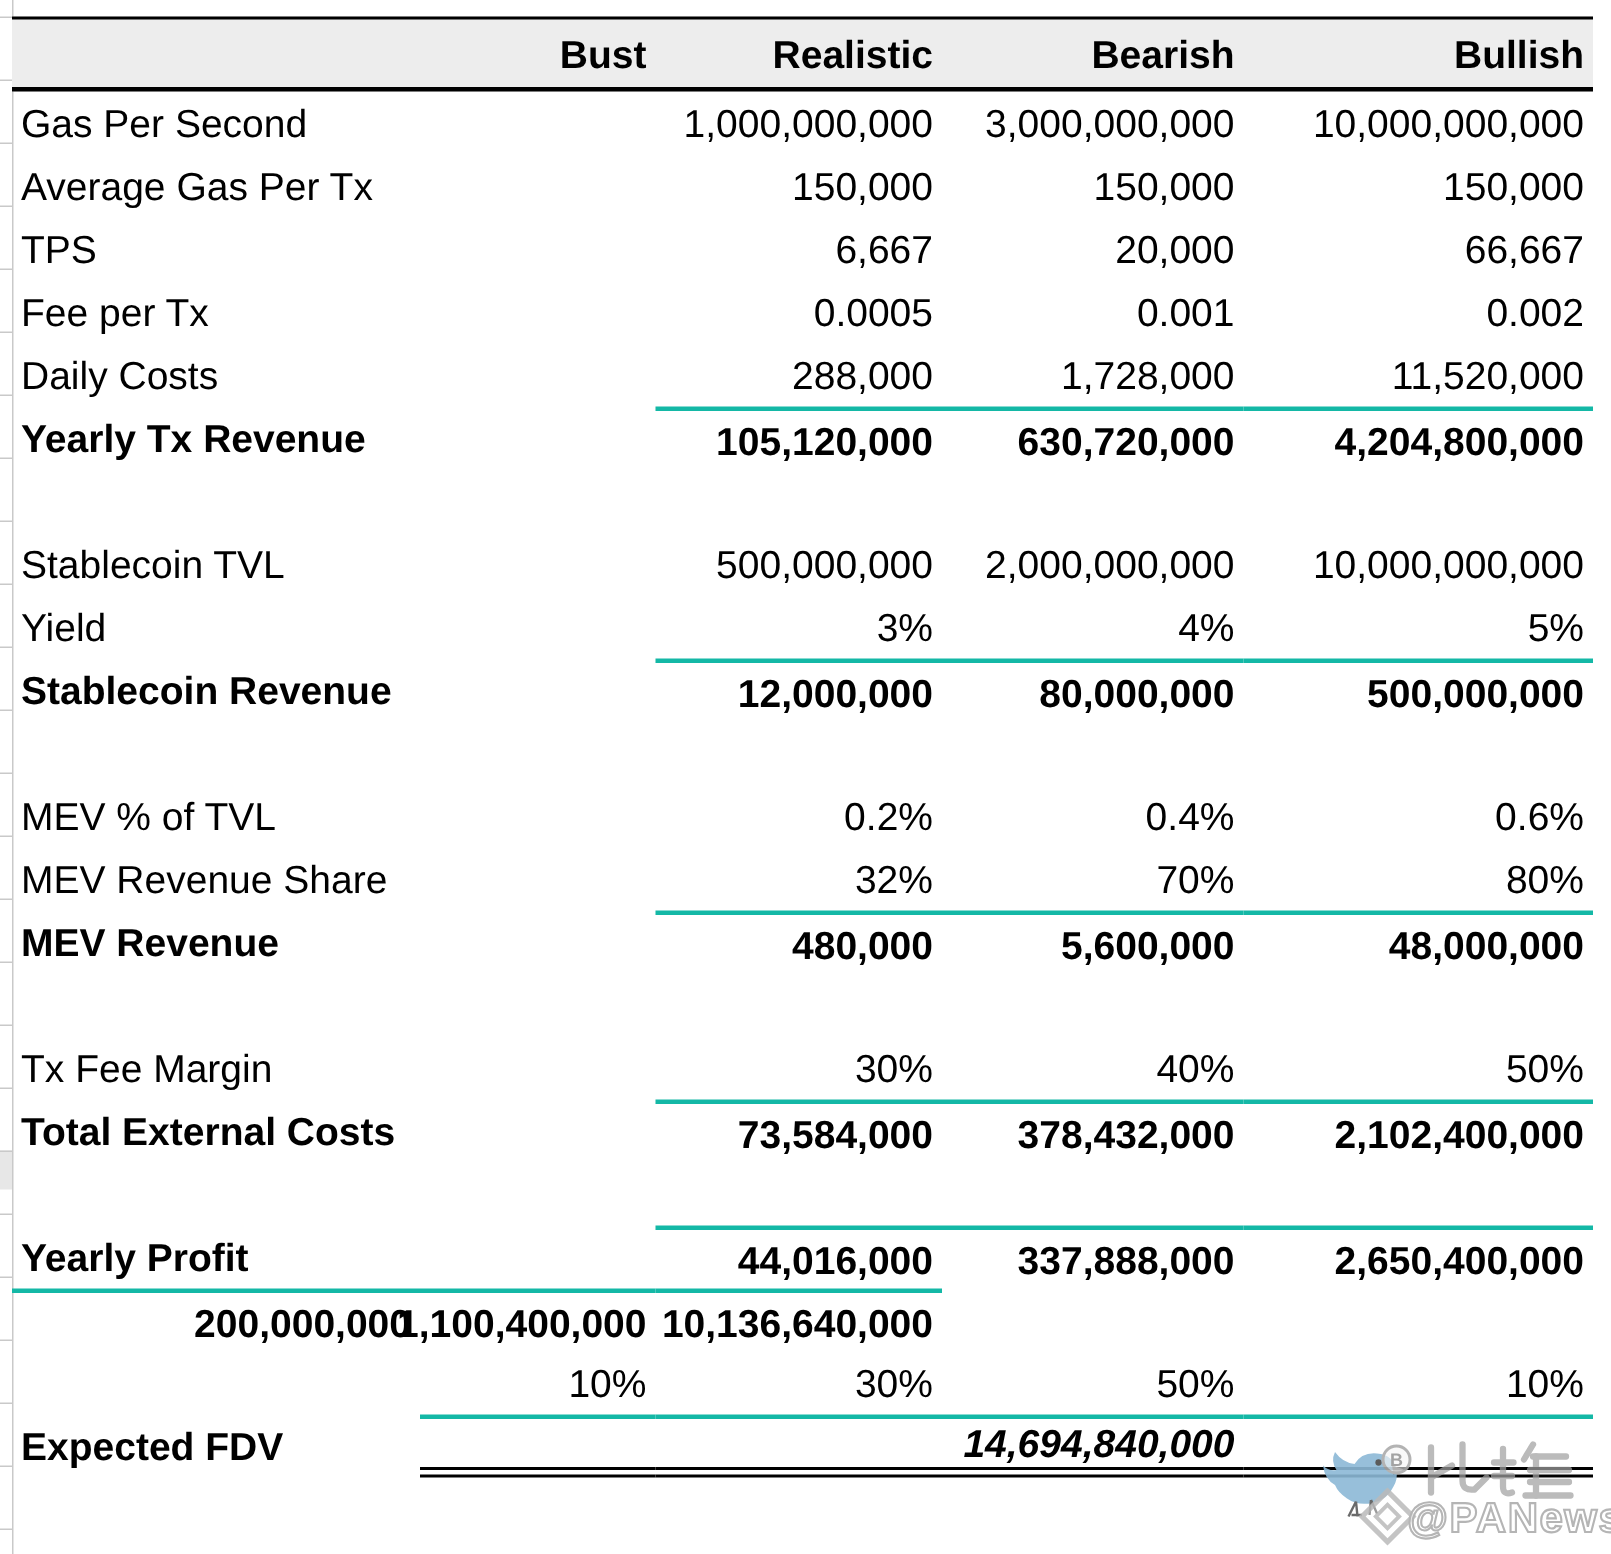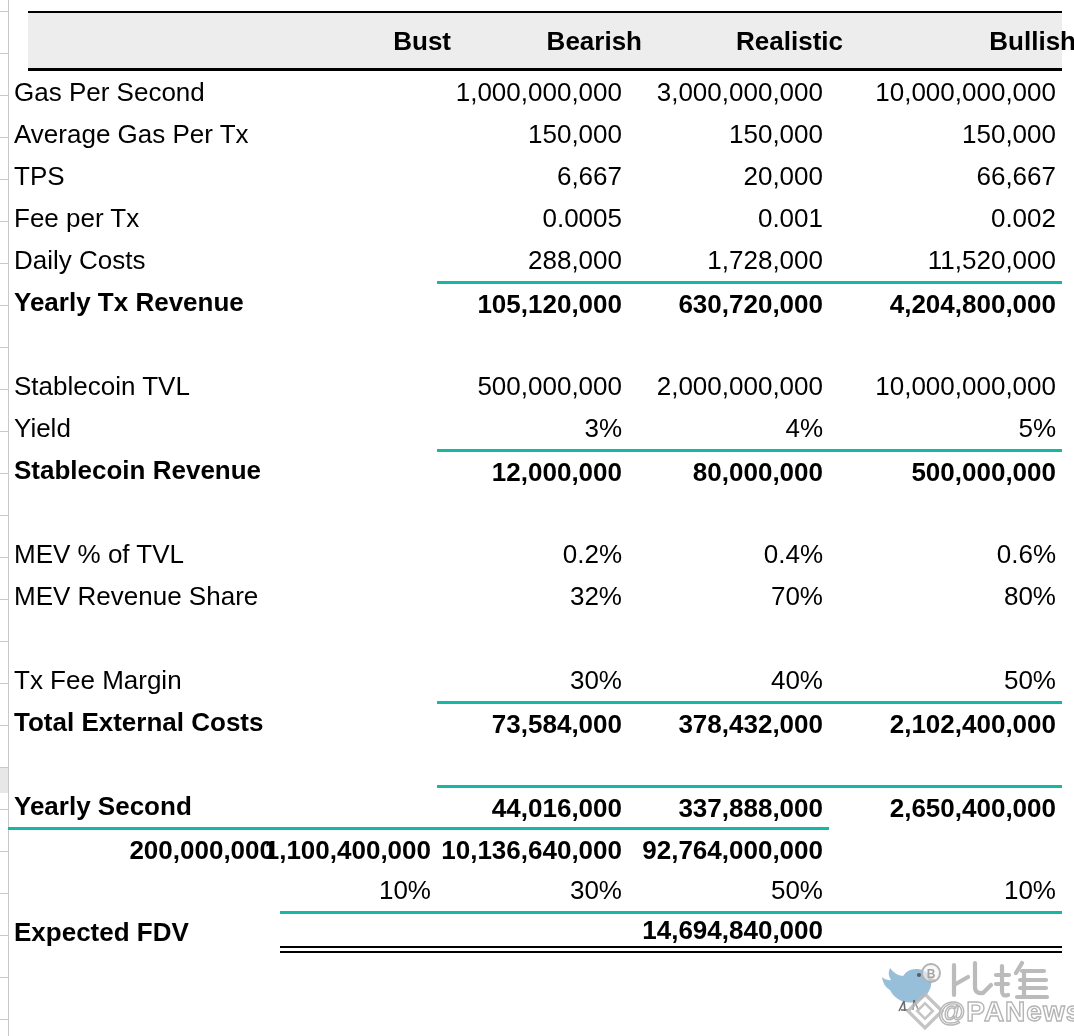--- a/index.html
+++ b/index.html
@@ -10,36 +10,35 @@
   }
   
   .gutter{position:absolute;left:0;top:0;width:8px;height:1036px;border-right:1px solid #c9c9c9;background:#fff;}
   .tick{position:absolute;left:0;width:8px;height:1px;background:#c9c9c9;}
   .gutter-block{position:absolute;left:0;top:767px;width:8px;height:26px;background:#e7e7e7;}
 
   
   .sheet{position:absolute;left:8px;top:11px;width:1054px;}
   .grid5{display:grid;grid-template-columns:272px 157px 191px 201px 233px;}
   .header-row{
-    height:60px;background:#ededed;
+    height:50px;background:#ededed;
     border-top:2px solid #000;border-bottom:3px solid #000;
     box-sizing:border-box;
-    margin-left:20px;
   }
   .row{height:42px;}
   .cell{
     display:flex;align-items:center;justify-content:flex-end;
     padding-right:6px;font-size:26px;line-height:1;
     box-sizing:border-box;white-space:nowrap;overflow:visible;
   }
   .label{justify-content:flex-start;padding-left:6px;padding-right:0;}
   .bold{font-weight:bold;}
   .hcell{font-weight:bold;font-size:26px;}
   .bt{border-top:3px solid #14b8a6;}
-  .bbd{border-bottom:7px double #000;}
+  .bbd{border-bottom:7px double #000;font-style:italic;}
 
   
   .watermark{position:absolute;left:878px;top:948px;opacity:.9;pointer-events:none;}
 </style>
 </head>
 <body>
 
 <div class="gutter" id="gutter">
   <div class="gutter-block"></div>
 <div class="tick" style="top: 11px;"></div>
@@ -66,22 +65,22 @@
     <div class="tick" style="top: 893px;"></div>
     <div class="tick" style="top: 935px;"></div>
     <div class="tick" style="top: 977px;"></div>
     <div class="tick" style="top: 1019px;"></div>
   </div>
 
 <div class="sheet">
   <div class="header-row grid5">
     <div class="cell label hcell"></div>
     <div class="cell hcell">Bust</div>
+    <div class="cell hcell">Realistic</div>
     <div class="cell hcell">Bearish</div>
-    <div class="cell hcell">Realistic</div>
     <div class="cell hcell">Bullish</div>
   </div>
   <div id="rows">
       <div class="row grid5">
         <div class="cell label">Gas Per Second</div>
         <div class="cell val"></div>
         <div class="cell val">1,000,000,000</div>
         <div class="cell val">3,000,000,000</div>
         <div class="cell val">10,000,000,000</div>
       </div>
@@ -163,20 +162,27 @@
         <div class="cell val">0.6%</div>
       </div>
       <div class="row grid5">
         <div class="cell label">MEV Revenue Share</div>
         <div class="cell val"></div>
         <div class="cell val">32%</div>
         <div class="cell val">70%</div>
         <div class="cell val">80%</div>
       </div>
       <div class="row grid5">
+        <div class="cell label bold">MEV Revenue</div>
+        <div class="cell val bold"></div>
+        <div class="cell val bold bt">480,000</div>
+        <div class="cell val bold bt">5,600,000</div>
+        <div class="cell val bold bt">48,000,000</div>
+      </div>
+      <div class="row grid5">
         <div class="cell label"></div>
         <div class="cell val"></div>
         <div class="cell val"></div>
         <div class="cell val"></div>
         <div class="cell val"></div>
       </div>
       <div class="row grid5">
         <div class="cell label">Tx Fee Margin</div>
         <div class="cell val"></div>
         <div class="cell val">30%</div>
@@ -191,31 +197,30 @@
         <div class="cell val bold bt">2,102,400,000</div>
       </div>
       <div class="row grid5">
         <div class="cell label"></div>
         <div class="cell val"></div>
         <div class="cell val"></div>
         <div class="cell val"></div>
         <div class="cell val"></div>
       </div>
       <div class="row grid5">
-        <div class="cell label bold">Yearly Second</div>
+        <div class="cell label bold">Yearly Profit</div>
         <div class="cell val bold"></div>
         <div class="cell val bold bt">44,016,000</div>
         <div class="cell val bold bt">337,888,000</div>
         <div class="cell val bold bt">2,650,400,000</div>
       </div>
       <div class="row grid5">
         <div class="cell val bold bt">200,000,000</div>
         <div class="cell val bold bt">1,100,400,000</div>
         <div class="cell val bold bt">10,136,640,000</div>
-        <div class="cell val bold bt">92,764,000,000</div>
       </div>
       <div class="row grid5">
         <div class="cell label"></div>
         <div class="cell val">10%</div>
         <div class="cell val">30%</div>
         <div class="cell val">50%</div>
         <div class="cell val">10%</div>
       </div>
       <div class="row grid5">
         <div class="cell label bold">Expected FDV</div>

